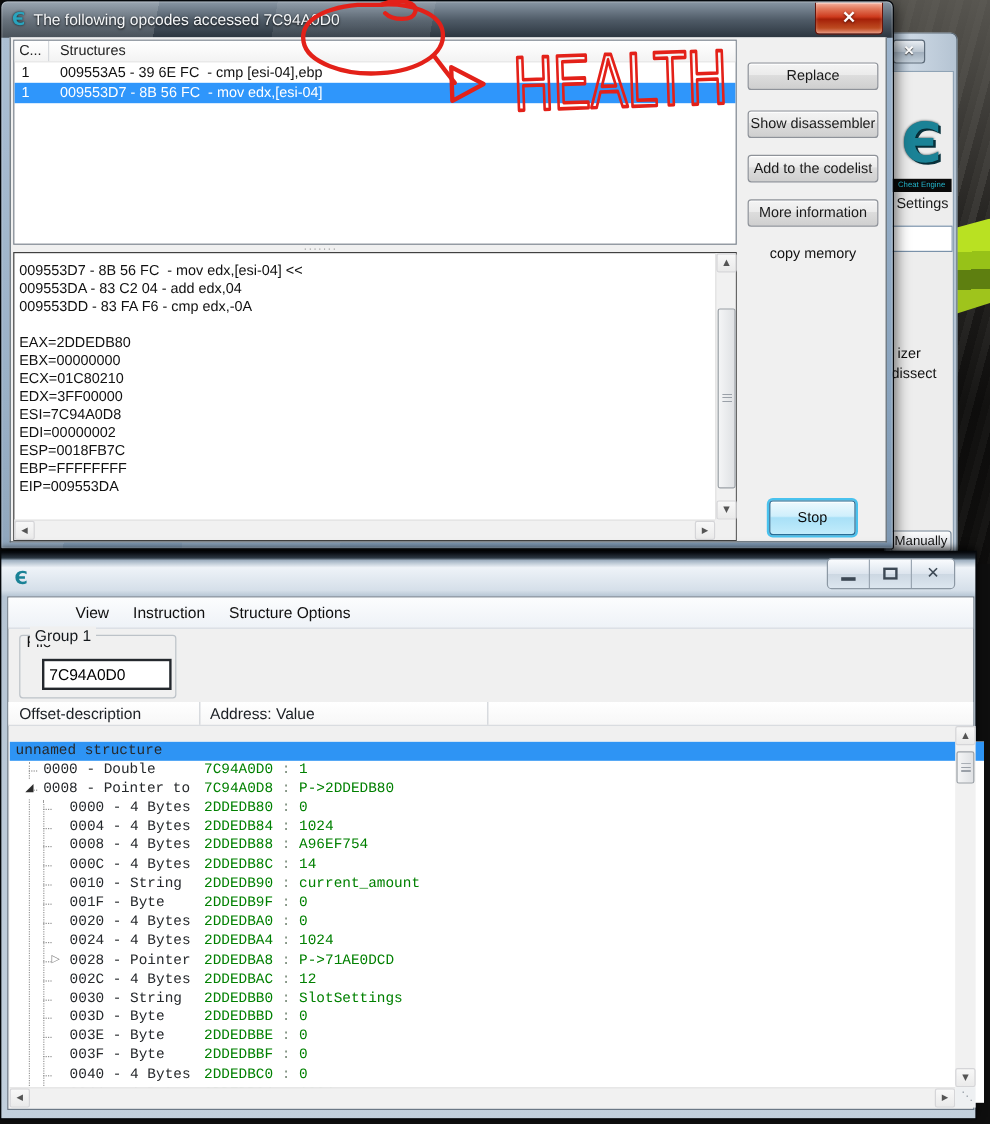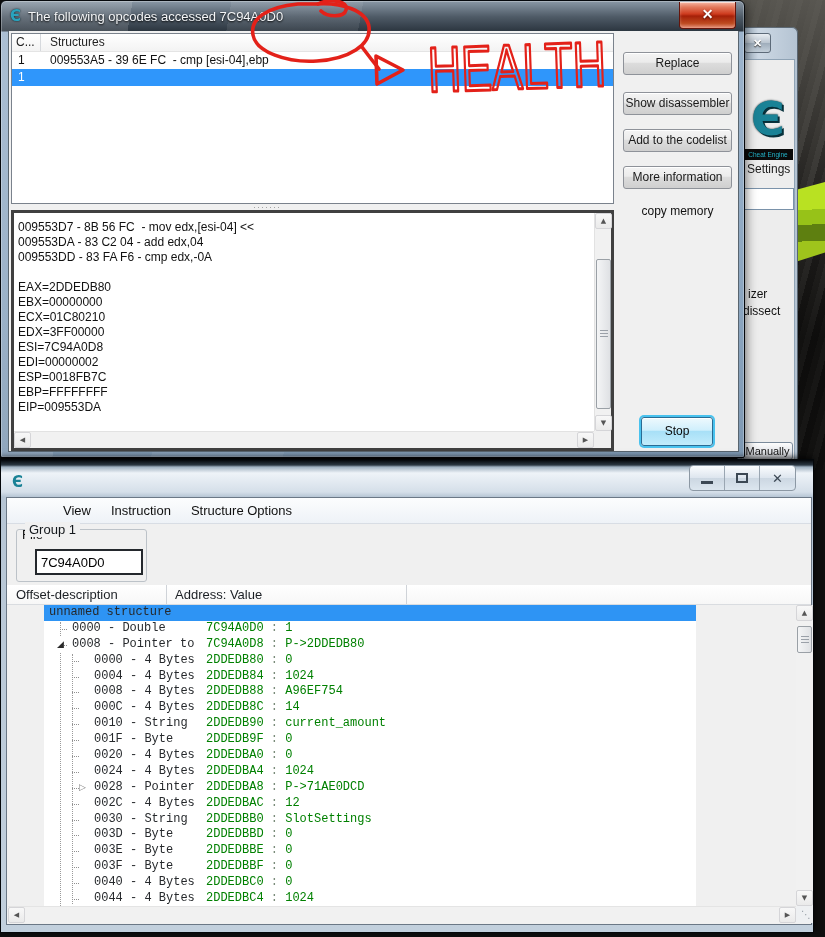--- a/index.html
+++ b/index.html
@@ -87,21 +87,21 @@
   .oplist-header .hc2 { padding-left:9px; line-height:17px; }
   .oprow { display:flex; height:17px; font-size:12px; color:#111; line-height:17px; }
   .oprow .c1 { width:29px; padding-left:6px; }
   .oprow .c2 { padding-left:9px; white-space:pre; }
   .oprow.sel { background:#2f96fb; color:#fff; }
 
   .splitter-dots { position:absolute; left:228px; top:173px; width:60px; text-align:center;
     font-size:9px; color:#999; letter-spacing:1px; line-height:6px; }
 
   .detail { position:absolute; left:2px; top:179px; width:603px; height:241px;
-    background:#fff; border:3px solid #404040; display:grid;
+    background:#fff; border:1px solid #404040; display:grid;
     grid-template-columns:1fr 17px; grid-template-rows:1fr 17px; }
   .detail-lines { padding:7px 0 0 4px; font-size:12px; line-height:15px; color:#111;
     white-space:pre; overflow:hidden; }
   .vscroll { background:#f1f1f1; border-left:1px solid #e2e2e2; position:relative;
     display:flex; flex-direction:column; justify-content:space-between; }
   .hscroll { background:#f1f1f1; border-top:1px solid #e2e2e2; position:relative;
     display:flex; justify-content:space-between; }
   .sb-btn { width:17px; height:16px; font-size:7px; color:#555;
     display:flex; align-items:center; justify-content:center;
     background:linear-gradient(#f8f8f8,#eaeaea); border:1px solid #d5d5d8; border-radius:2px;
@@ -161,22 +161,22 @@
   .group-input { position:absolute; left:28px; top:25px; width:108px; height:26px;
     border:2px solid #24282d; background:#fff; font-size:13px; padding-left:4px;
     font-family:"Liberation Sans",sans-serif; color:#000; }
 
   .listheader { position:absolute; left:0; top:87px; right:0; height:20px; display:flex;
     background:linear-gradient(#ffffff,#f7f7f7); border-bottom:1px solid #d9dce0;
     font-size:13px; color:#1b1f24; }
   .listheader .lh1 { width:160px; padding-left:9px; line-height:19px; border-right:1px solid #cfd3d8; }
   .listheader .lh2 { width:240px; padding-left:8px; line-height:19px; border-right:1px solid #cfd3d8; }
 
-  .structlist { position:absolute; left:1px; top:107px; width:652px; height:301px;
-    background:#fff; overflow:hidden; font-family:"Liberation Mono","DejaVu Sans Mono",monospace;margin-left:36px; }
+  .structlist { position:absolute; left:1px; top:120px; width:812px; height:301px;
+    background:#fff; overflow:hidden; font-family:"Liberation Mono","DejaVu Sans Mono",monospace; }
   .guide { position:absolute; width:0; border-left:1px dotted #9a9a9a; }
   .guide1 { left:16px; top:17px; height:284px; }
   .guide2 { left:28px; top:49px; height:250px; }
   .srow { position:relative; height:15.9px; line-height:15.9px; font-size:12px;
     white-space:pre; display:flex; padding-left:5px; }
   .srow.sel { background:#2e94f4; color:#fff; }
   .srow:not(.sel)::before { content:""; position:absolute; left:16px; top:8px; width:7px;
     border-top:1px dotted #909090; }
   .srow.lvl2:not(.sel)::before { left:28px; }
   .sdesc { min-width:157px; color:#26292c; }
@@ -230,20 +230,21 @@
         <span class="hc1">C...</span>
         <span class="hc2">Structures</span>
       </div>
       <div id="oplist-rows">
           <div class="oprow">
             <span class="c1">1</span>
             <span class="c2">009553A5 - 39 6E FC  - cmp [esi-04],ebp</span>
           </div>
           <div class="oprow sel">
             <span class="c1">1</span>
+            <span class="c2">009553D7 - 8B 56 FC  - mov edx,[esi-04]</span>
           </div>
         </div>
     </div>
 
     <div class="splitter-dots">·······</div>
 
     <div class="detail">
       <div class="detail-lines" id="detail-lines"><div class="dline">009553D7 - 8B 56 FC  - mov edx,[esi-04] &lt;&lt;</div><div class="dline">009553DA - 83 C2 04 - add edx,04</div><div class="dline">009553DD - 83 FA F6 - cmp edx,-0A</div><div class="dline">&nbsp;</div><div class="dline">EAX=2DDEDB80</div><div class="dline">EBX=00000000</div><div class="dline">ECX=01C80210</div><div class="dline">EDX=3FF00000</div><div class="dline">ESI=7C94A0D8</div><div class="dline">EDI=00000002</div><div class="dline">ESP=0018FB7C</div><div class="dline">EBP=FFFFFFFF</div><div class="dline">EIP=009553DA</div></div>
       <div class="vscroll">
         <div class="sb-btn">▲</div>

